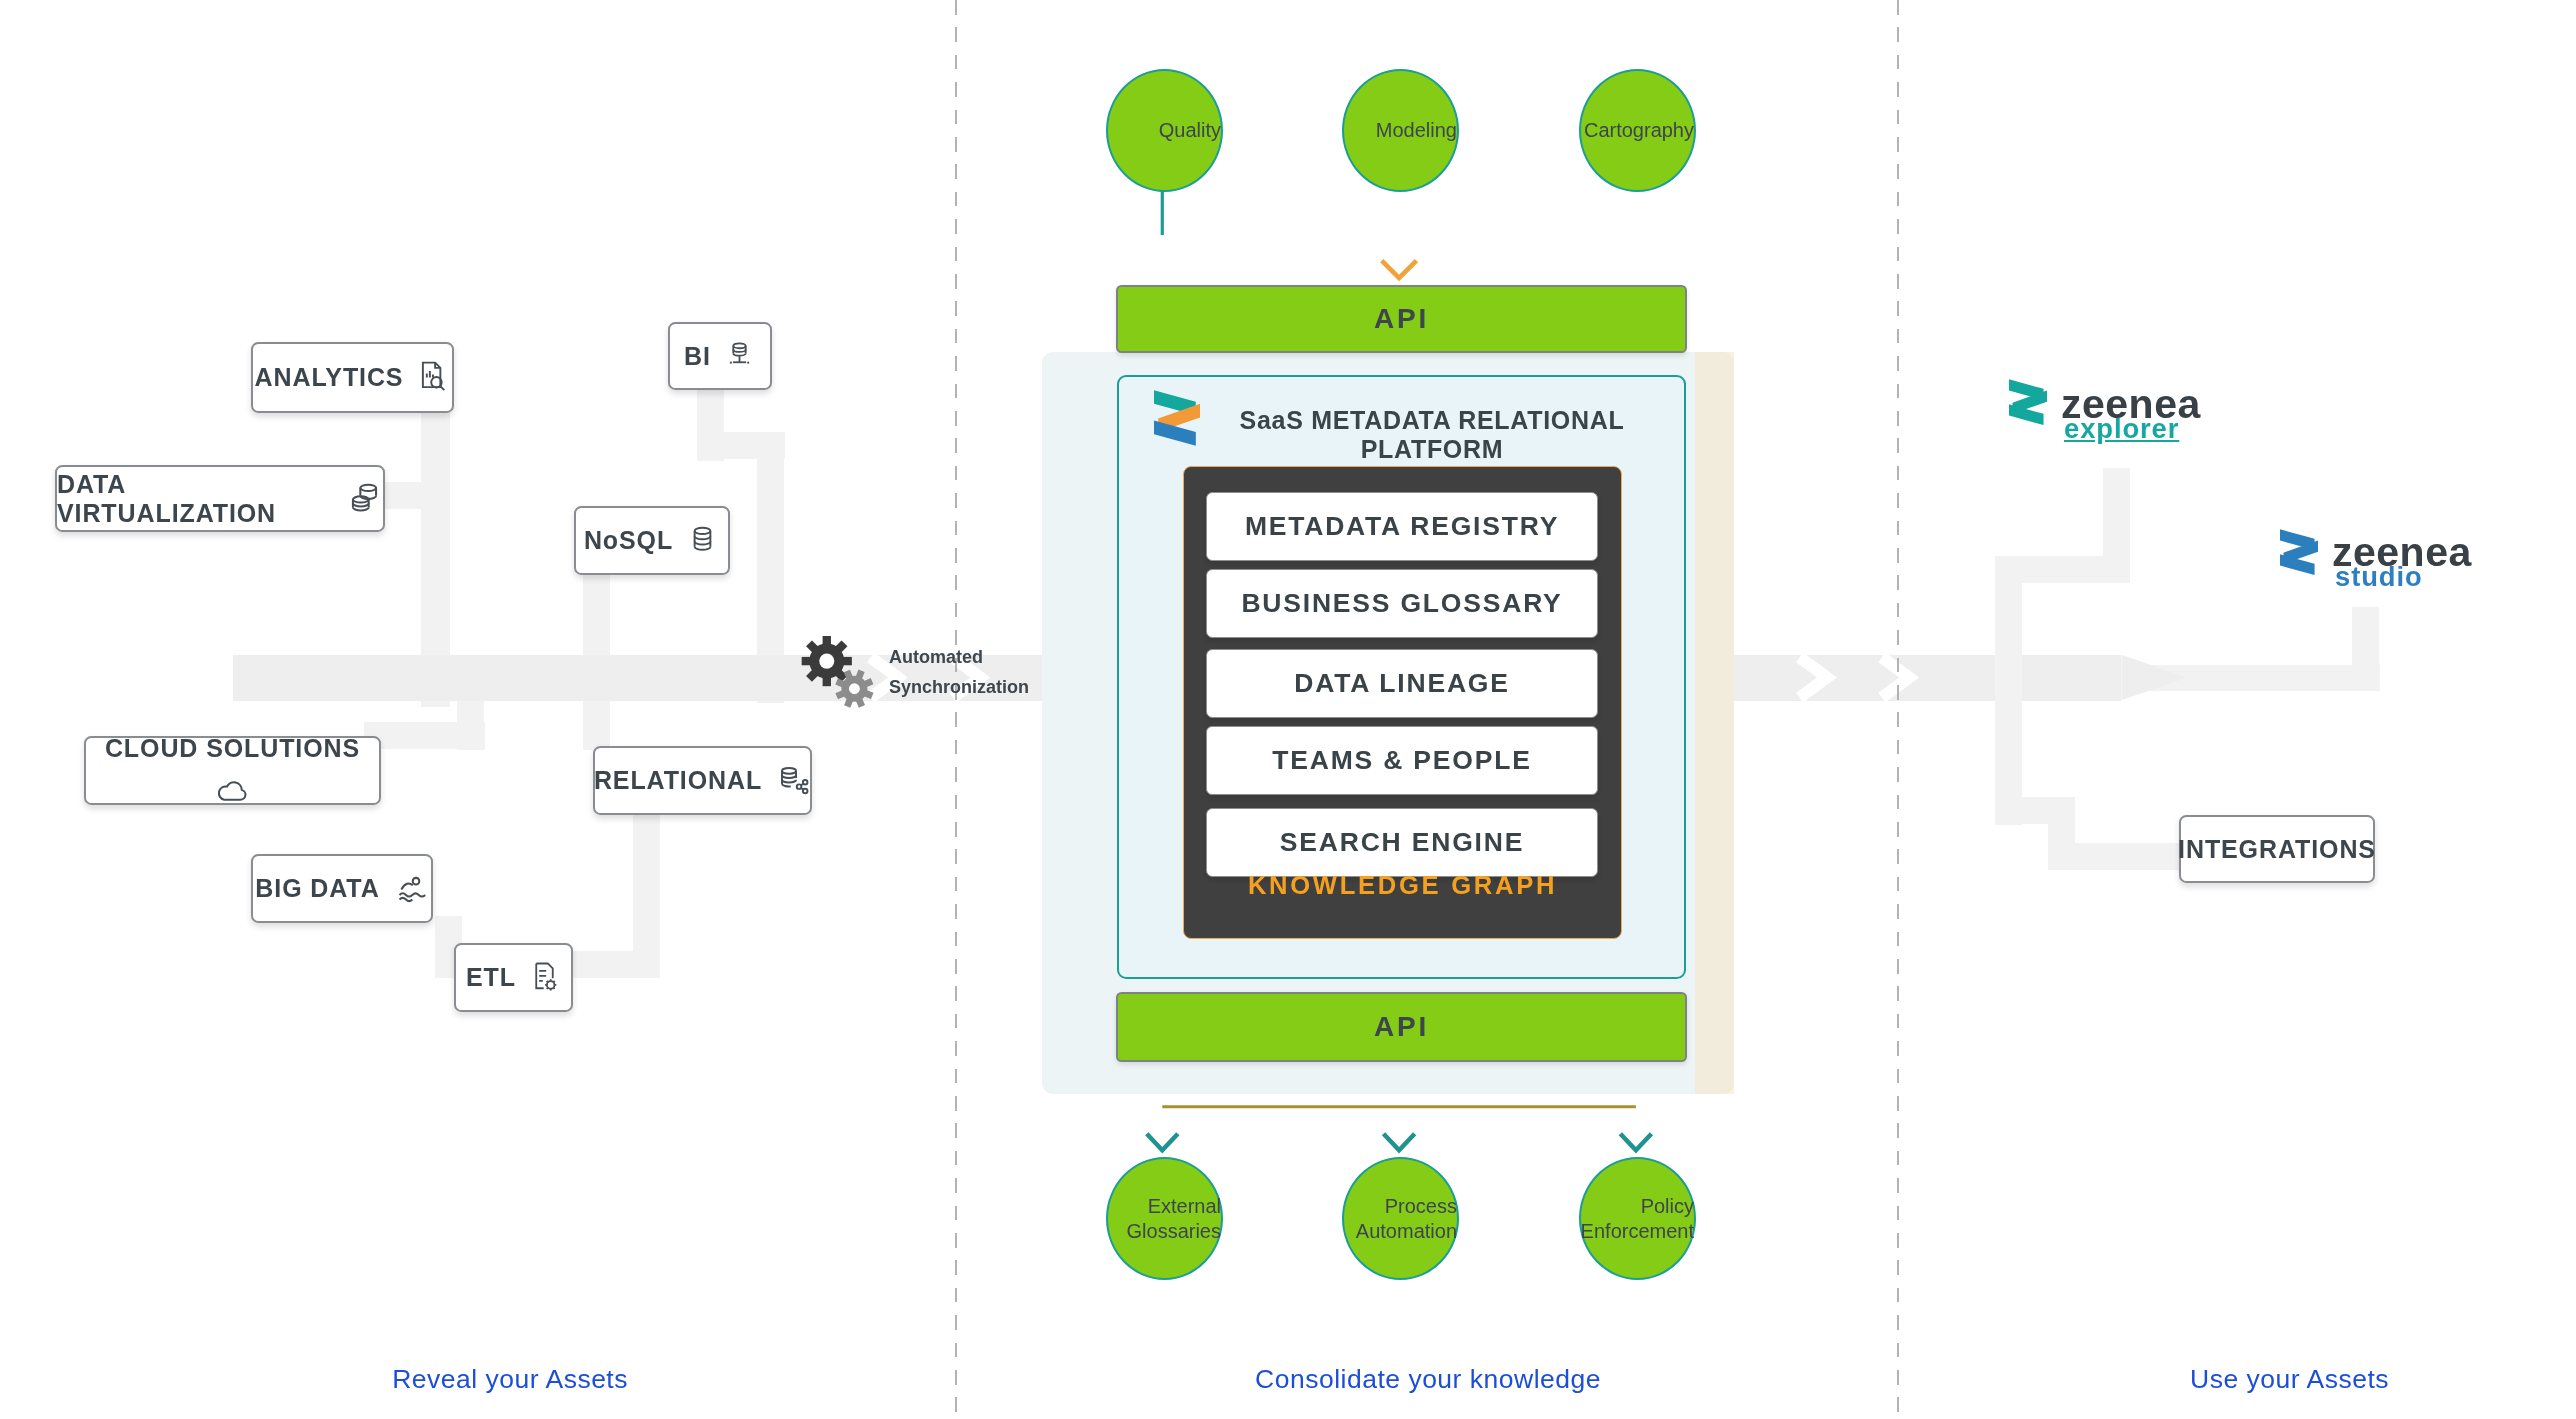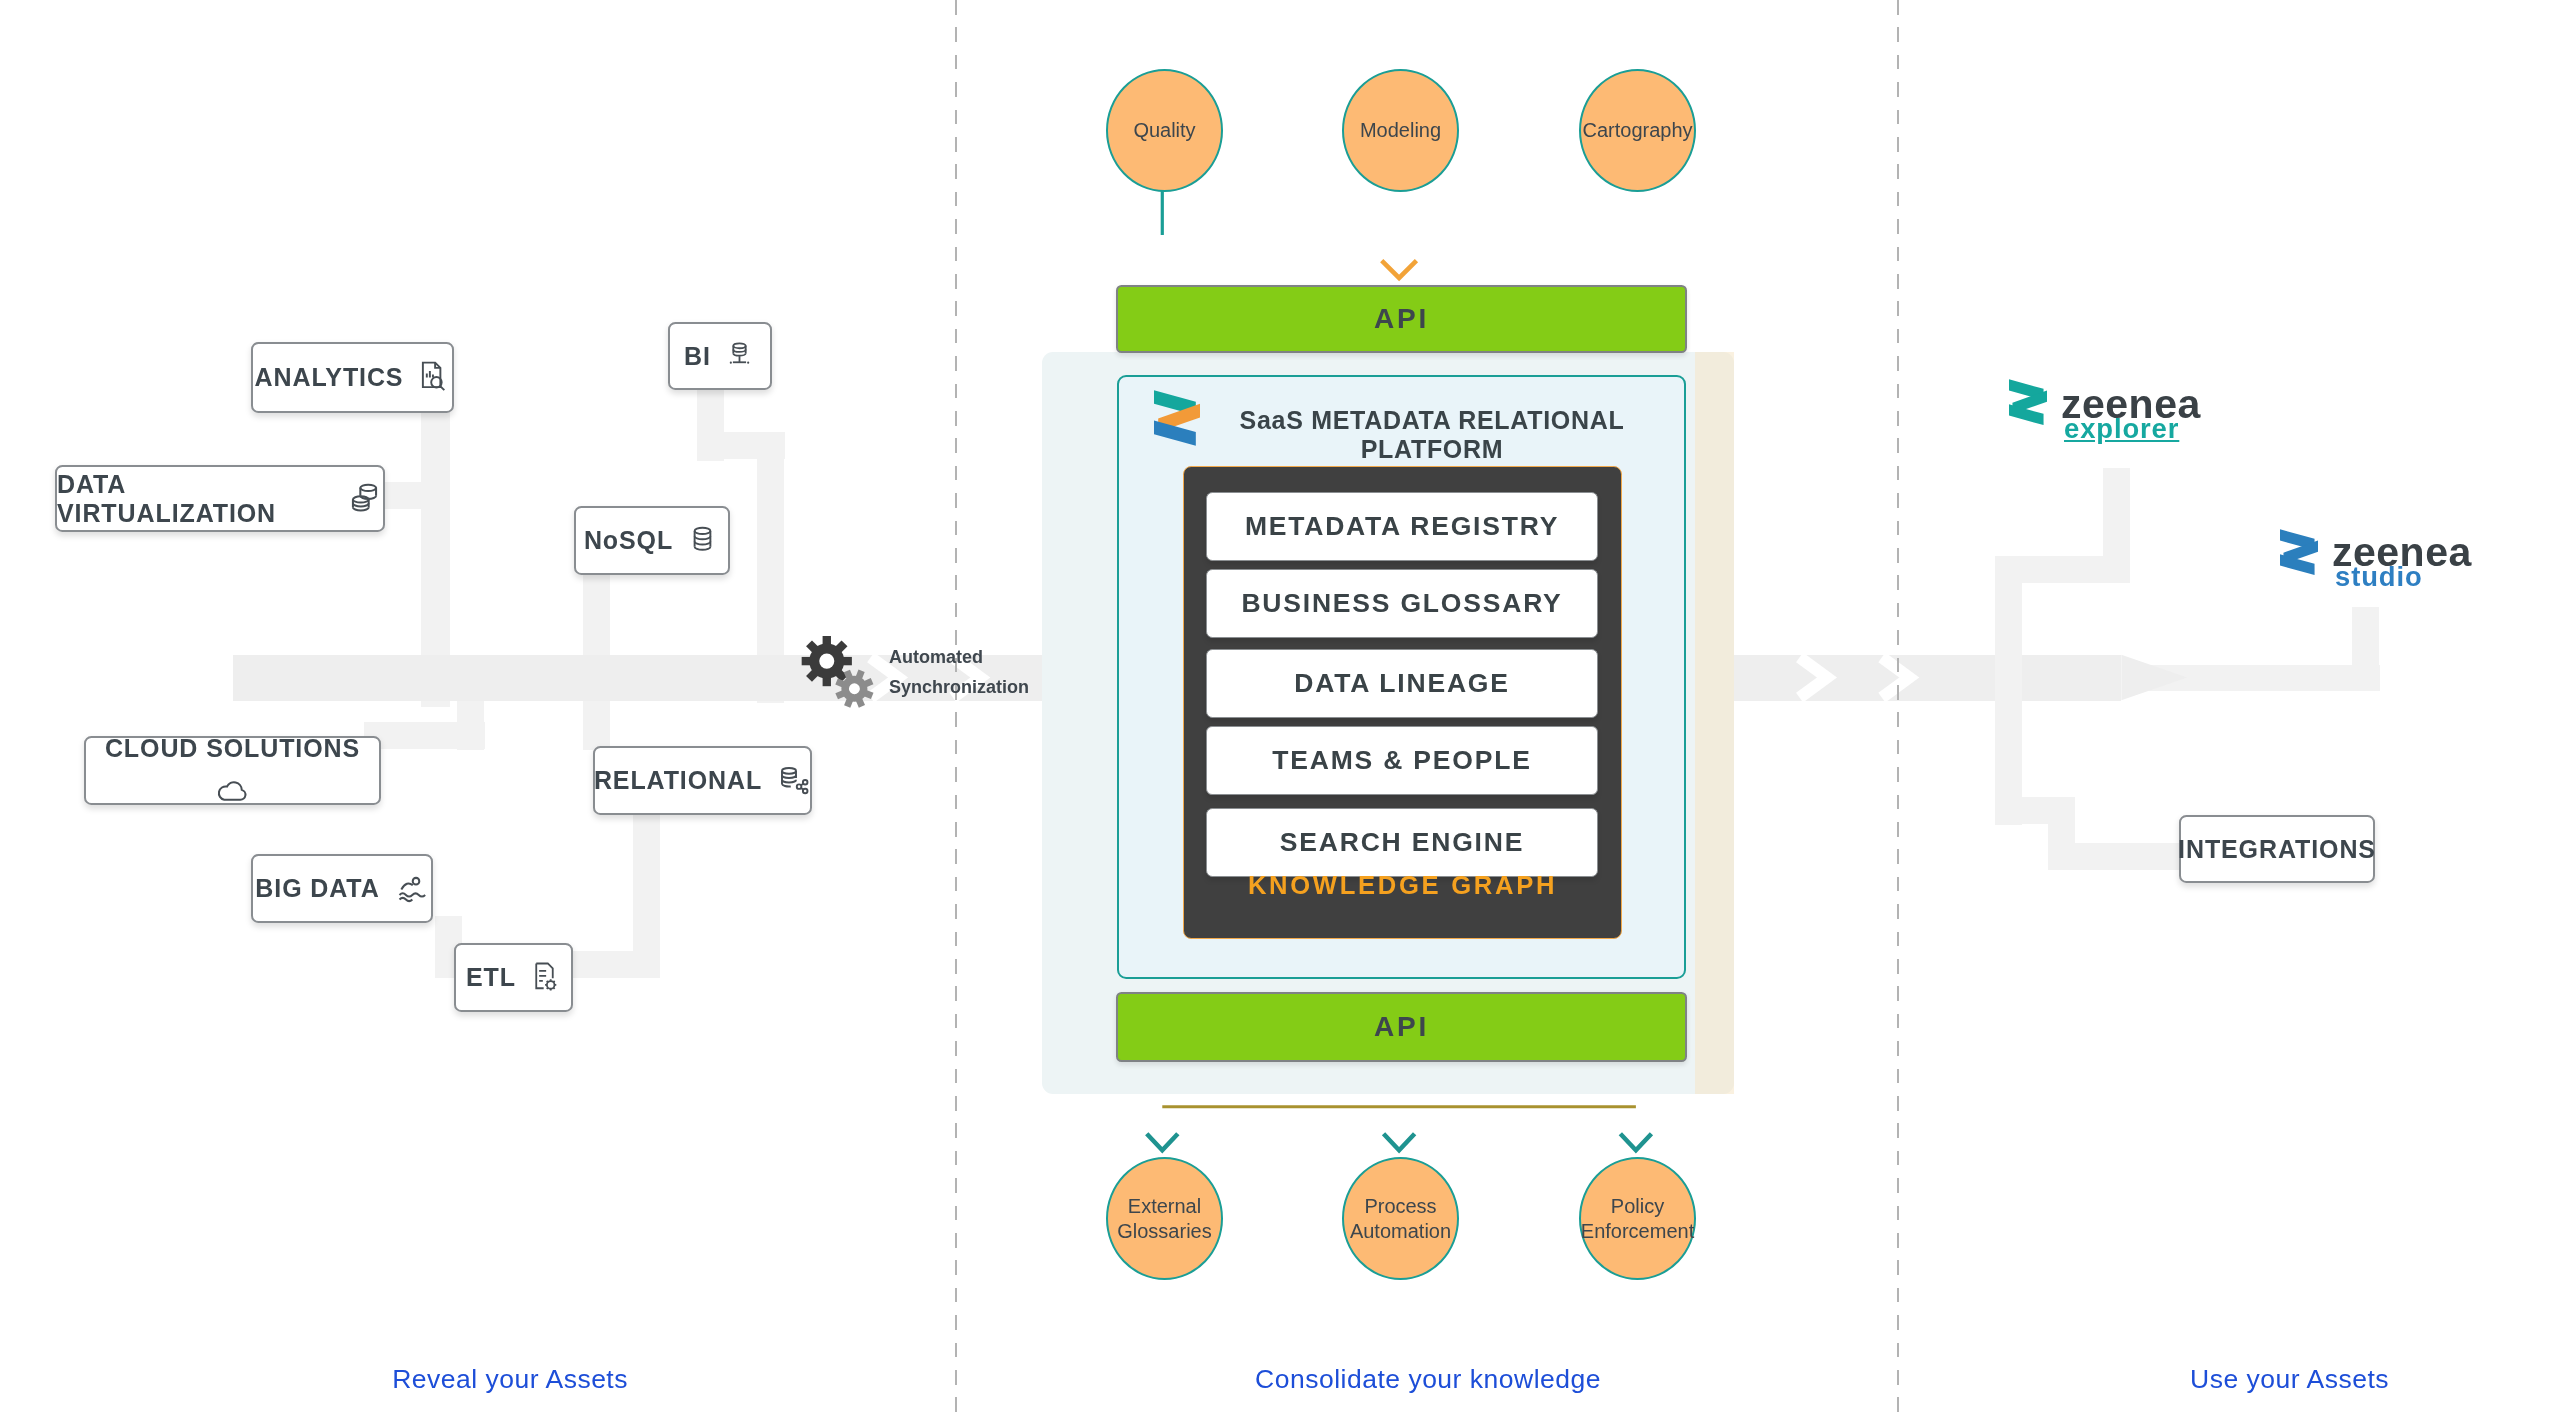--- a/index.html
+++ b/index.html
@@ -15,21 +15,21 @@
   
   .nbox{position:absolute;background:#fff;border:2.3px solid #898d91;border-radius:7.3px;
         display:flex;align-items:center;justify-content:center;gap:12px;
         font-weight:700;letter-spacing:0.9px;font-size:25px;color:#3d464d;
         box-shadow:0 3.7px 6.4px rgba(0,0,0,.13);}
   .apibox{position:absolute;background:#84cc16;border:2.3px solid #7f8285;border-radius:5.5px;
         display:flex;align-items:center;justify-content:center;
         font-weight:700;letter-spacing:2.7px;font-size:28px;color:#3d464d;
         box-shadow:0 2.7px 5.5px rgba(0,0,0,.10);}
   .circle{position:absolute;width:113px;height:119px;border:2.7px solid #1a9e96;border-radius:50%;
-        background:#fdba74;display:flex;flex-direction:column;align-items:center;justify-content:center;
+        background:#84cc16;display:flex;flex-direction:column;align-items:flex-end;justify-content:center;
         font-size:20px;line-height:25px;color:#3d464d;text-align:center;}
   .platform{position:absolute;left:1117px;top:375px;width:565px;height:600px;background:#e9f4f9;
         border:2.7px solid #1a9e96;border-radius:9.1px;}
   .cream{position:absolute;left:64px;top:89px;width:437px;height:471px;background:#404040;
         border:1.8px solid #f2a94b;border-radius:8.2px;}
   .module{position:absolute;left:22px;width:390px;height:67px;background:#fff;border:1.8px solid #8b8f92;
         border-radius:6.4px;display:flex;align-items:center;justify-content:center;
         font-size:26.5px;font-weight:700;letter-spacing:1.8px;color:#3a4347;
         box-shadow:0 3.7px 5.5px rgba(0,0,0,.10);}
   .kg{position:absolute;left:0;top:404px;width:100%;text-align:center;

